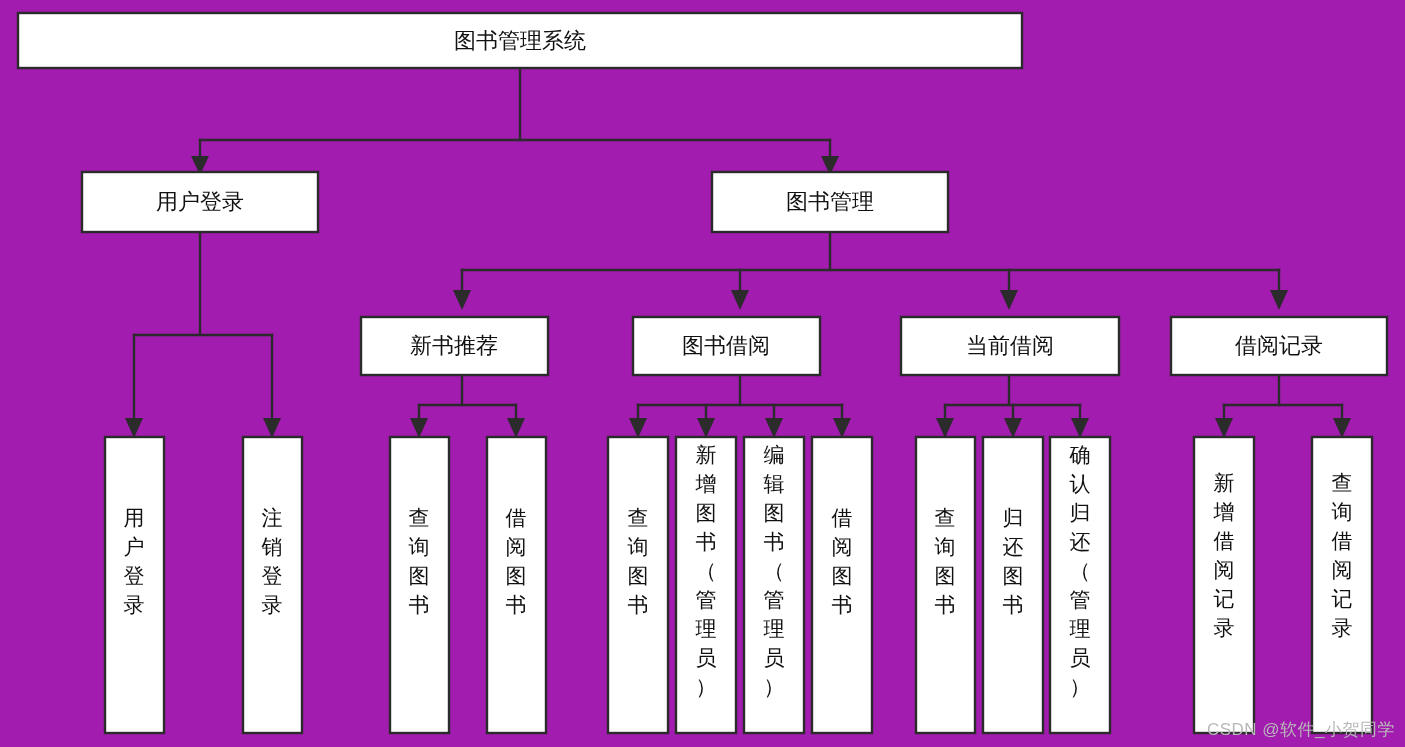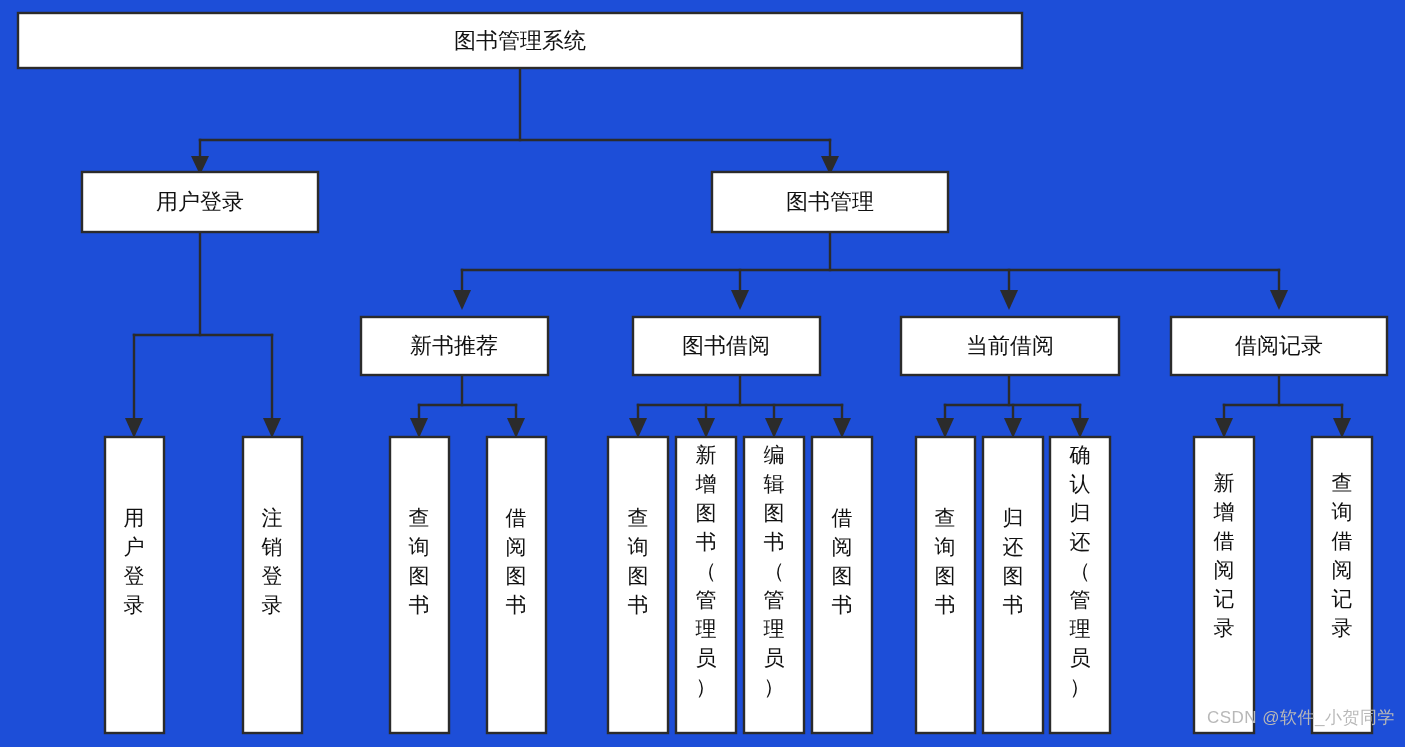--- a/index.html
+++ b/index.html
@@ -10,21 +10,21 @@
   body {
     width: 1405px;
     height: 747px;
     font-family: "Liberation Sans", "DejaVu Sans", sans-serif;
     overflow: hidden;
   }
   #diagram-root {
     position: relative;
     width: 1405px;
     height: 747px;
-    background: #1d4ed8;
+    background: #a21caf;
   }
   svg.flow {
     position: absolute;
     top: 0;
     left: 0;
     width: 1405px;
     height: 747px;
   }
   .node-rect {
     fill: #ffffff;
@@ -50,21 +50,21 @@
   }
   .node-label-v {
     font-family: "Liberation Sans", "DejaVu Sans", sans-serif;
     font-size: 21px;
     fill: #111111;
     text-anchor: middle;
   }
   .watermark {
     position: absolute;
     right: 10px;
-    bottom: 18px;
+    bottom: 6px;
     font-family: "Liberation Sans", "DejaVu Sans", sans-serif;
     font-size: 17px;
     color: #b8b8b8;
     letter-spacing: 0.5px;
     white-space: nowrap;
     user-select: none;
   }
 </style>
 </head>
 <body>

